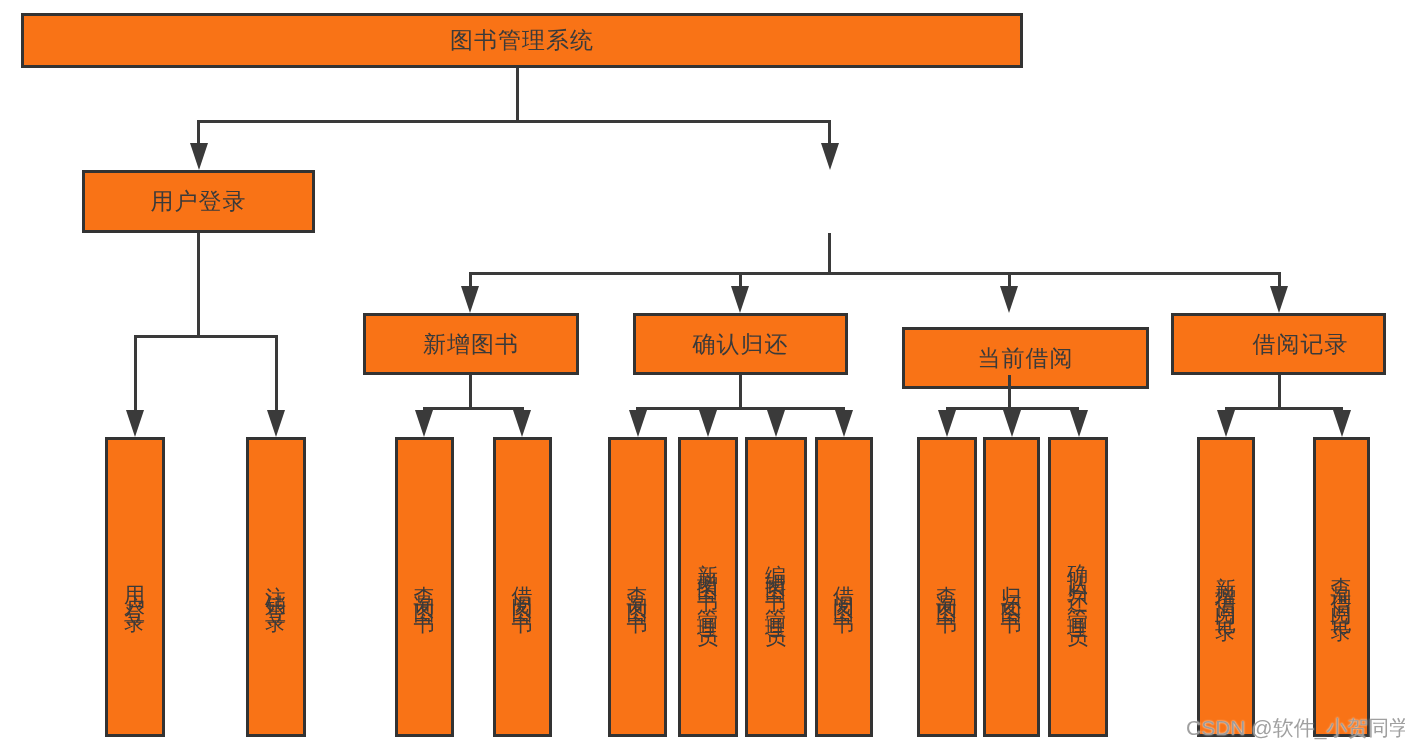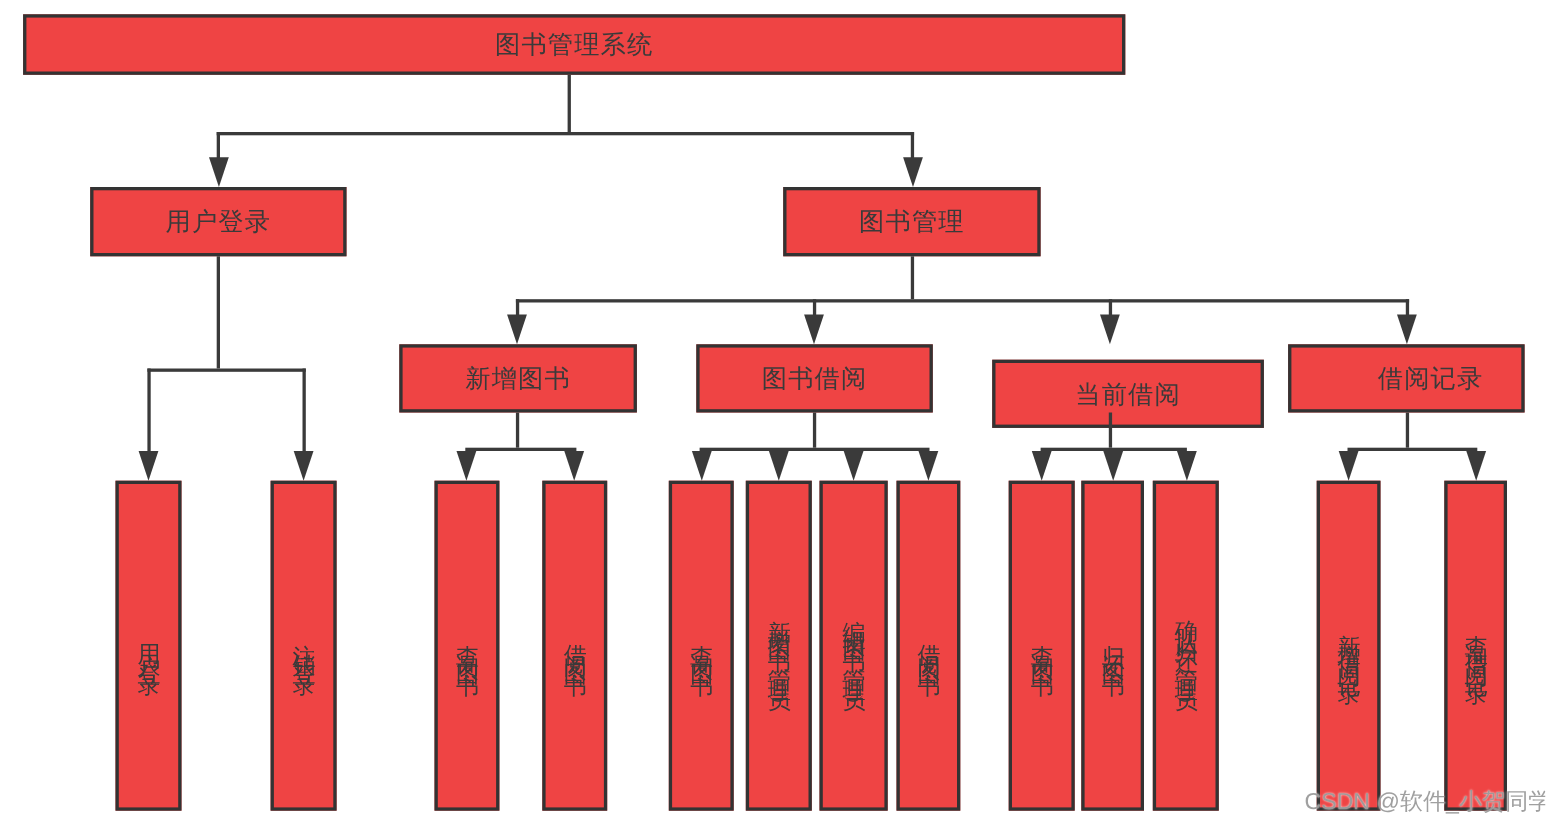--- a/index.html
+++ b/index.html
@@ -8,21 +8,21 @@
     width:1405px;height:747px;
     background:#ffffff;
     font-family:"Liberation Sans","DejaVu Sans",sans-serif;
     color:#333;
     overflow:hidden;
   }
   .box{
     position:absolute;
     box-sizing:border-box;
     border:3px solid #333;
-    background:#ef4444;
+    background:#f97316;
     display:flex;
     align-items:center;
     justify-content:center;
   }
   .hlabel{
     font-size:23px;
     color:#3a3a3a;
     letter-spacing:1px;
     white-space:nowrap;
   }
@@ -67,23 +67,20 @@
   <div class="ln" style="left:516px;top:68px;width:3px;height:52px;"></div>
   <div class="ln" style="left:197px;top:120px;width:634px;height:3px;"></div>
   <div class="ln" style="left:197px;top:120px;width:3px;height:28px;"></div>
   <div class="arrow" style="left:190px;top:143px;"></div>
   <div class="ln" style="left:828px;top:120px;width:3px;height:28px;"></div>
   <div class="arrow" style="left:821px;top:143px;"></div>
 
   <div class="box" style="left:82px;top:170px;width:233px;height:63px;">
     <span class="hlabel">用户登录</span>
   </div>
-  <div class="box" style="left:712px;top:170px;width:234px;height:63px;">
-    <span class="hlabel">图书管理</span>
-  </div>
 
   <div class="ln" style="left:197px;top:233px;width:3px;height:102px;"></div>
   <div class="ln" style="left:134px;top:335px;width:144px;height:3px;"></div>
   <div class="ln" style="left:134px;top:335px;width:3px;height:79px;"></div>
   <div class="arrow" style="left:126px;top:410px;"></div>
   <div class="ln" style="left:275px;top:335px;width:3px;height:79px;"></div>
   <div class="arrow" style="left:267px;top:410px;"></div>
 
   <div class="ln" style="left:828px;top:233px;width:3px;height:39px;"></div>
   <div class="ln" style="left:469px;top:272px;width:812px;height:3px;"></div>
@@ -93,21 +90,21 @@
   <div class="arrow" style="left:731px;top:286px;"></div>
   <div class="ln" style="left:1008px;top:272px;width:3px;height:20px;"></div>
   <div class="arrow" style="left:1000px;top:286px;"></div>
   <div class="ln" style="left:1278px;top:272px;width:3px;height:20px;"></div>
   <div class="arrow" style="left:1270px;top:286px;"></div>
 
   <div class="box" style="left:363px;top:313px;width:216px;height:62px;">
     <span class="hlabel">新增图书</span>
   </div>
   <div class="box" style="left:633px;top:313px;width:215px;height:62px;">
-    <span class="hlabel">图书借阅</span>
+    <span class="hlabel">确认归还</span>
   </div>
   <div class="box" style="left:902px;top:327px;width:247px;height:62px;">
     <span class="hlabel">当前借阅</span>
   </div>
   <div class="box" style="left:1171px;top:313px;width:215px;height:62px;padding-left:44px;">
     <span class="hlabel">借阅记录</span>
   </div>
 
   <div class="ln" style="left:469px;top:375px;width:3px;height:32px;"></div>
   <div class="ln" style="left:423px;top:407px;width:101px;height:3px;"></div>

